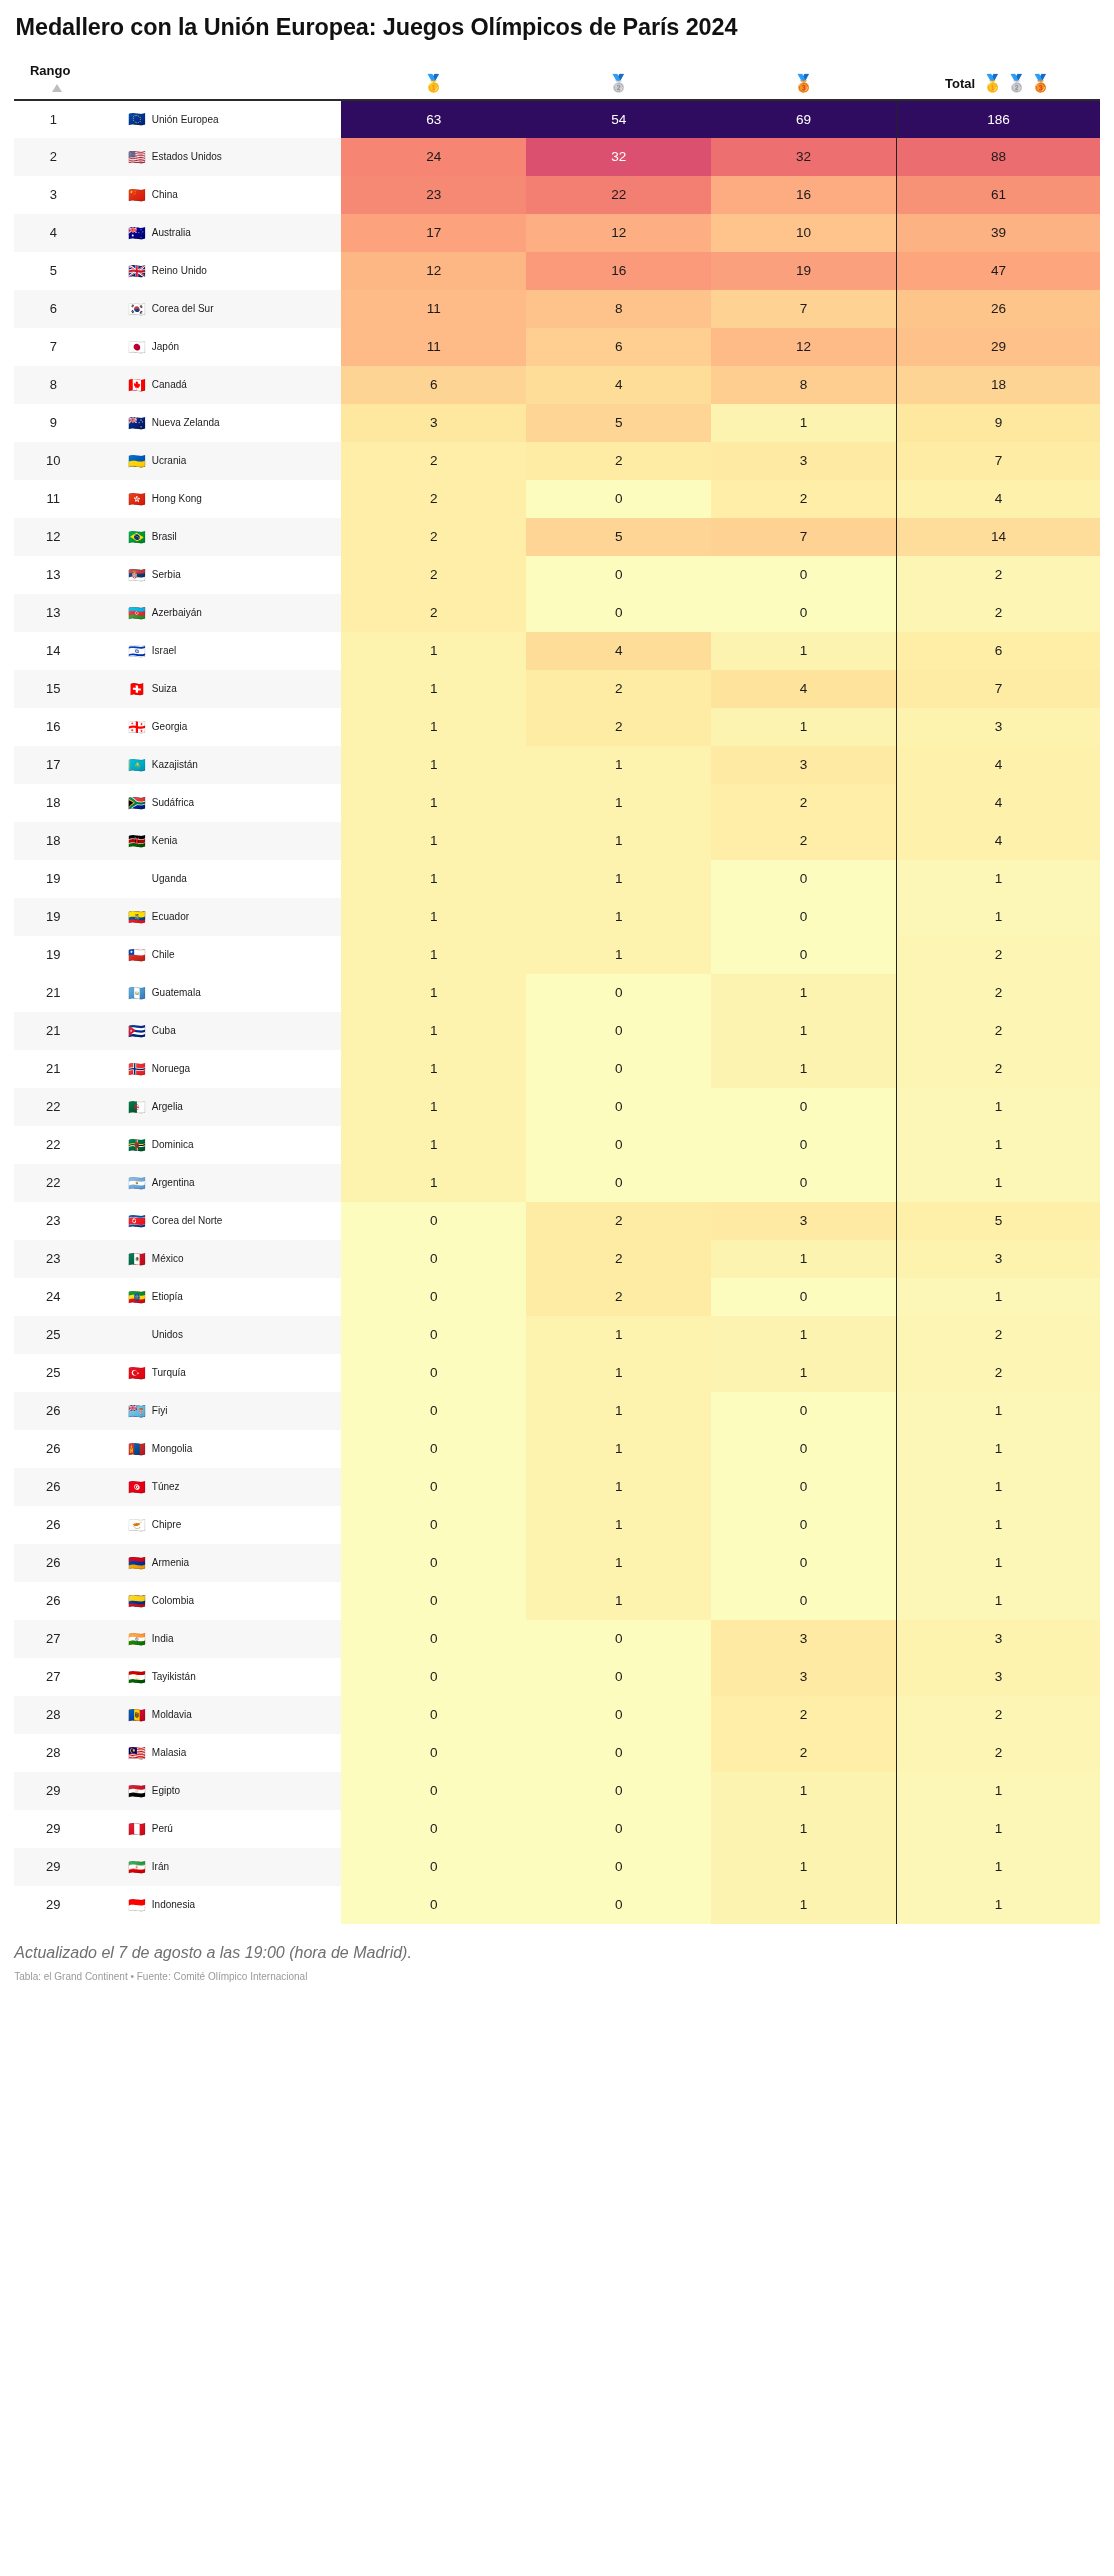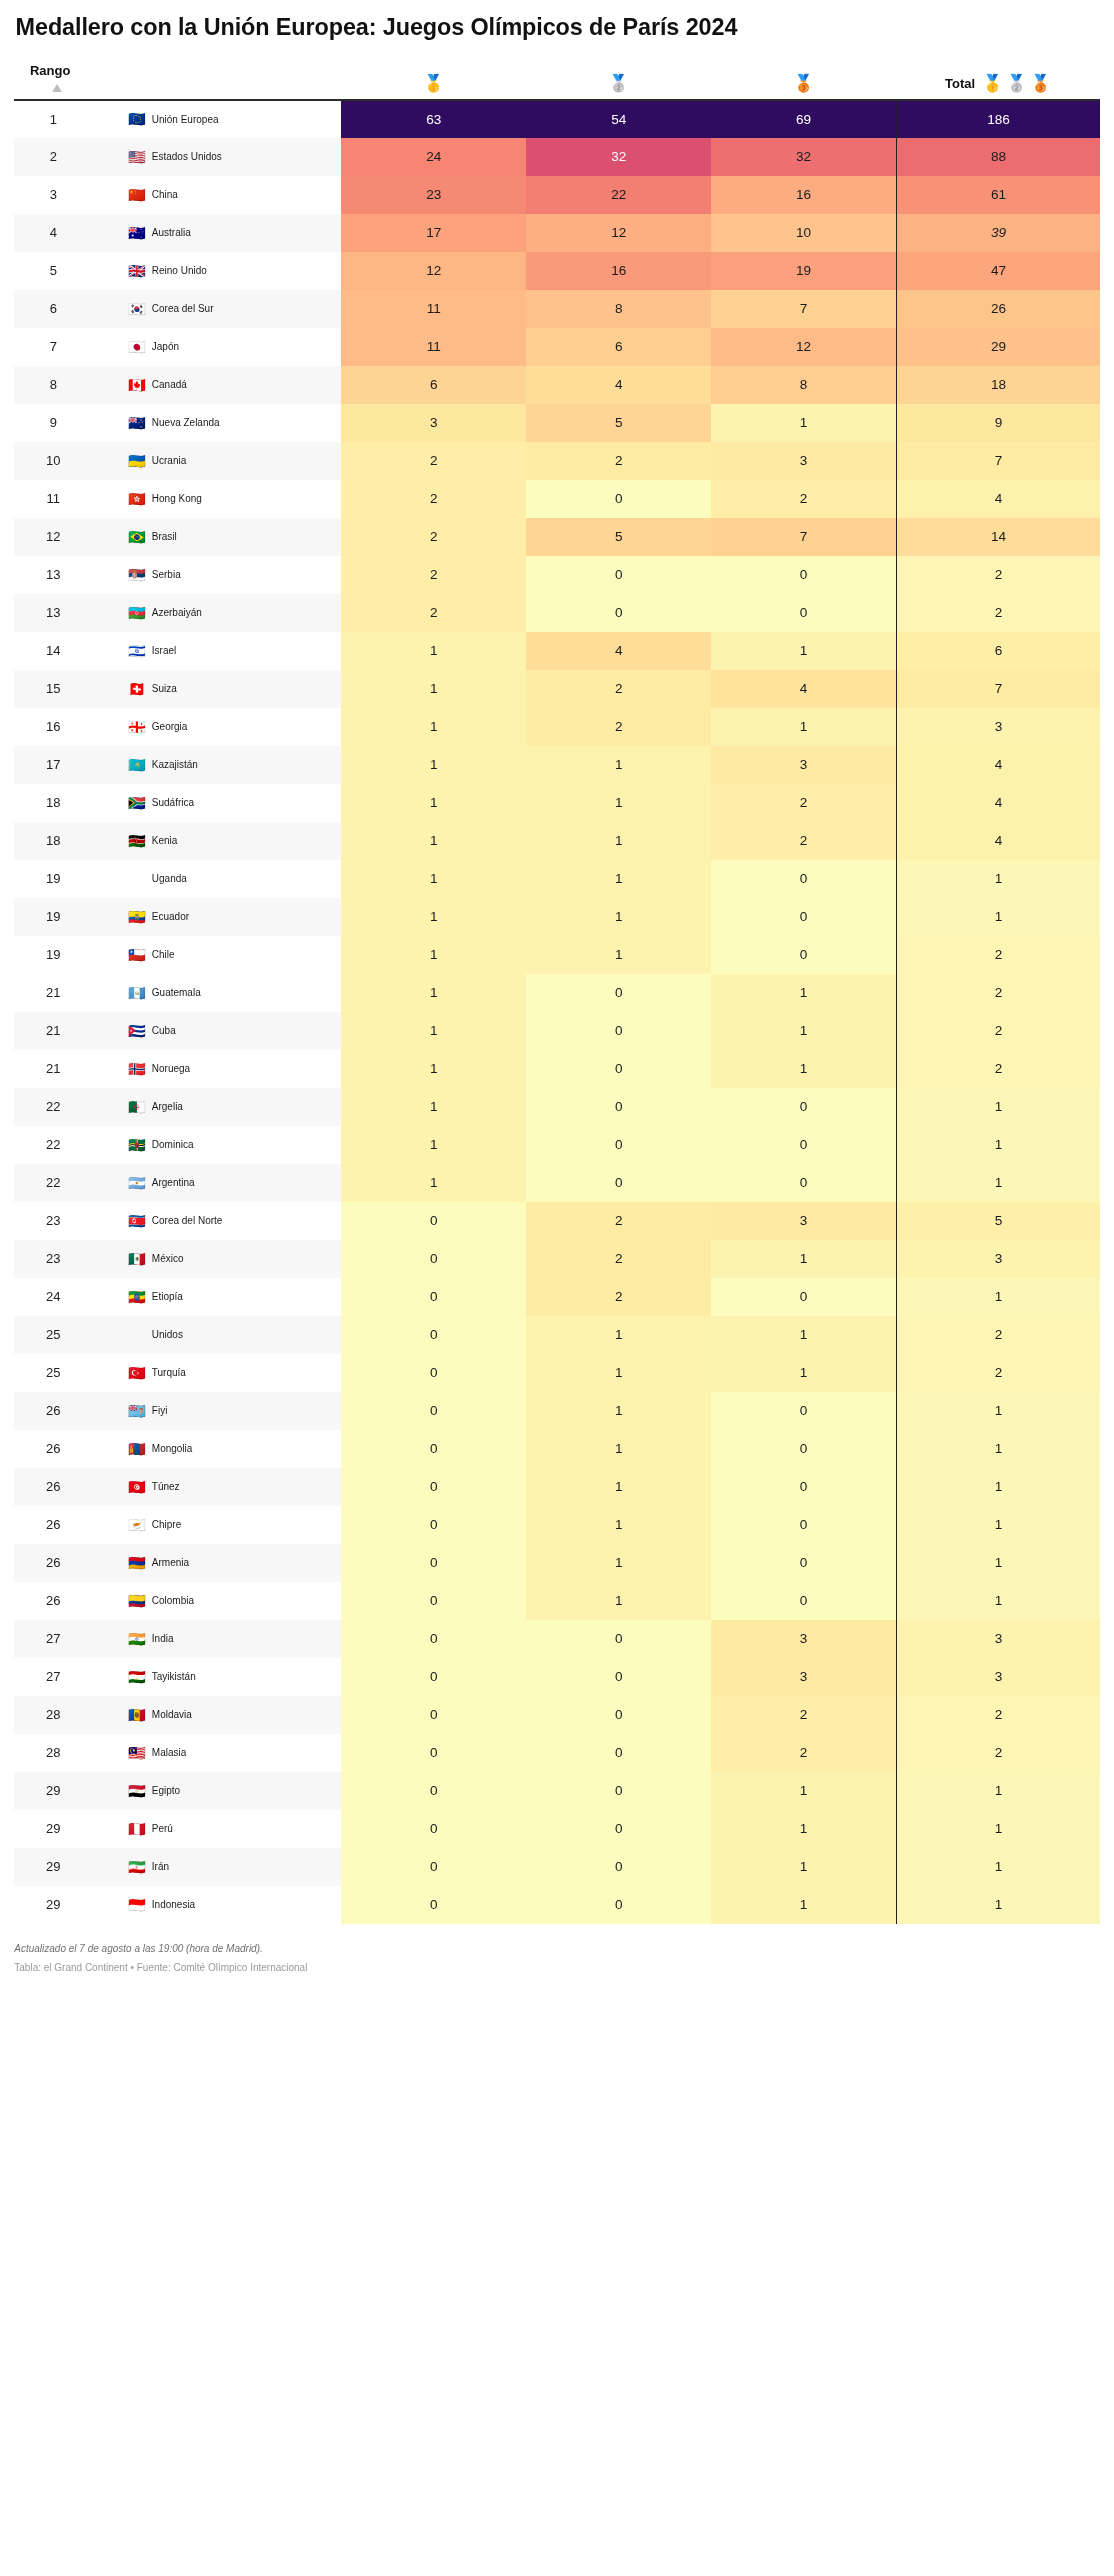--- a/index.html
+++ b/index.html
@@ -79,21 +79,21 @@
   .name-wrap { display: flex; align-items: center; gap: 6.5px; justify-content: flex-start; padding-left: 36px; }
   .flag { font-size: 14.3px; line-height: 1; width: 17px; text-align: center; display: inline-block; }
   .cname { font-size: 10px; }
 
   td.val { text-align: center; font-size: 13.6px; color: #1b1b1b; }
   td.val.light { color: #ffffff; }
   td.totalcell { border-left: 1.3px solid #222222; }
 
   .footnote {
     margin: 17px 14.3px 0 14.3px;
-    font-size: 10px;
+    font-size: 16px;
     font-style: italic;
     color: #6f6f6f;
     line-height: 1.5;
   }
   .source {
     margin: 3.9px 14.3px 14.3px 14.3px;
     font-size: 10px;
     color: #9a9a9a;
     line-height: 1.5;
   }
@@ -188,21 +188,21 @@
           <td class="plain c-rankcell">4</td>
           <td class="plain c-namecell">
             <span class="name-wrap">
               <span class="flag">🇦🇺</span>
               <span class="cname">Australia</span>
             </span>
           </td>
           <td class="val" style="background: rgb(252, 162, 125);">17</td>
           <td class="val" style="background: rgb(253, 174, 130);">12</td>
           <td class="val" style="background: rgb(254, 196, 139);">10</td>
-          <td class="val totalcell" style="background: rgb(253, 178, 131); font-style: italic;">39</td>
+          <td class="val totalcell" style="background: rgb(253, 178, 131);">39</td>
         </tr>
         <tr class="odd">
           <td class="plain c-rankcell">5</td>
           <td class="plain c-namecell">
             <span class="name-wrap">
               <span class="flag">🇬🇧</span>
               <span class="cname">Reino Unido</span>
             </span>
           </td>
           <td class="val" style="background: rgb(253, 183, 133);">12</td>

